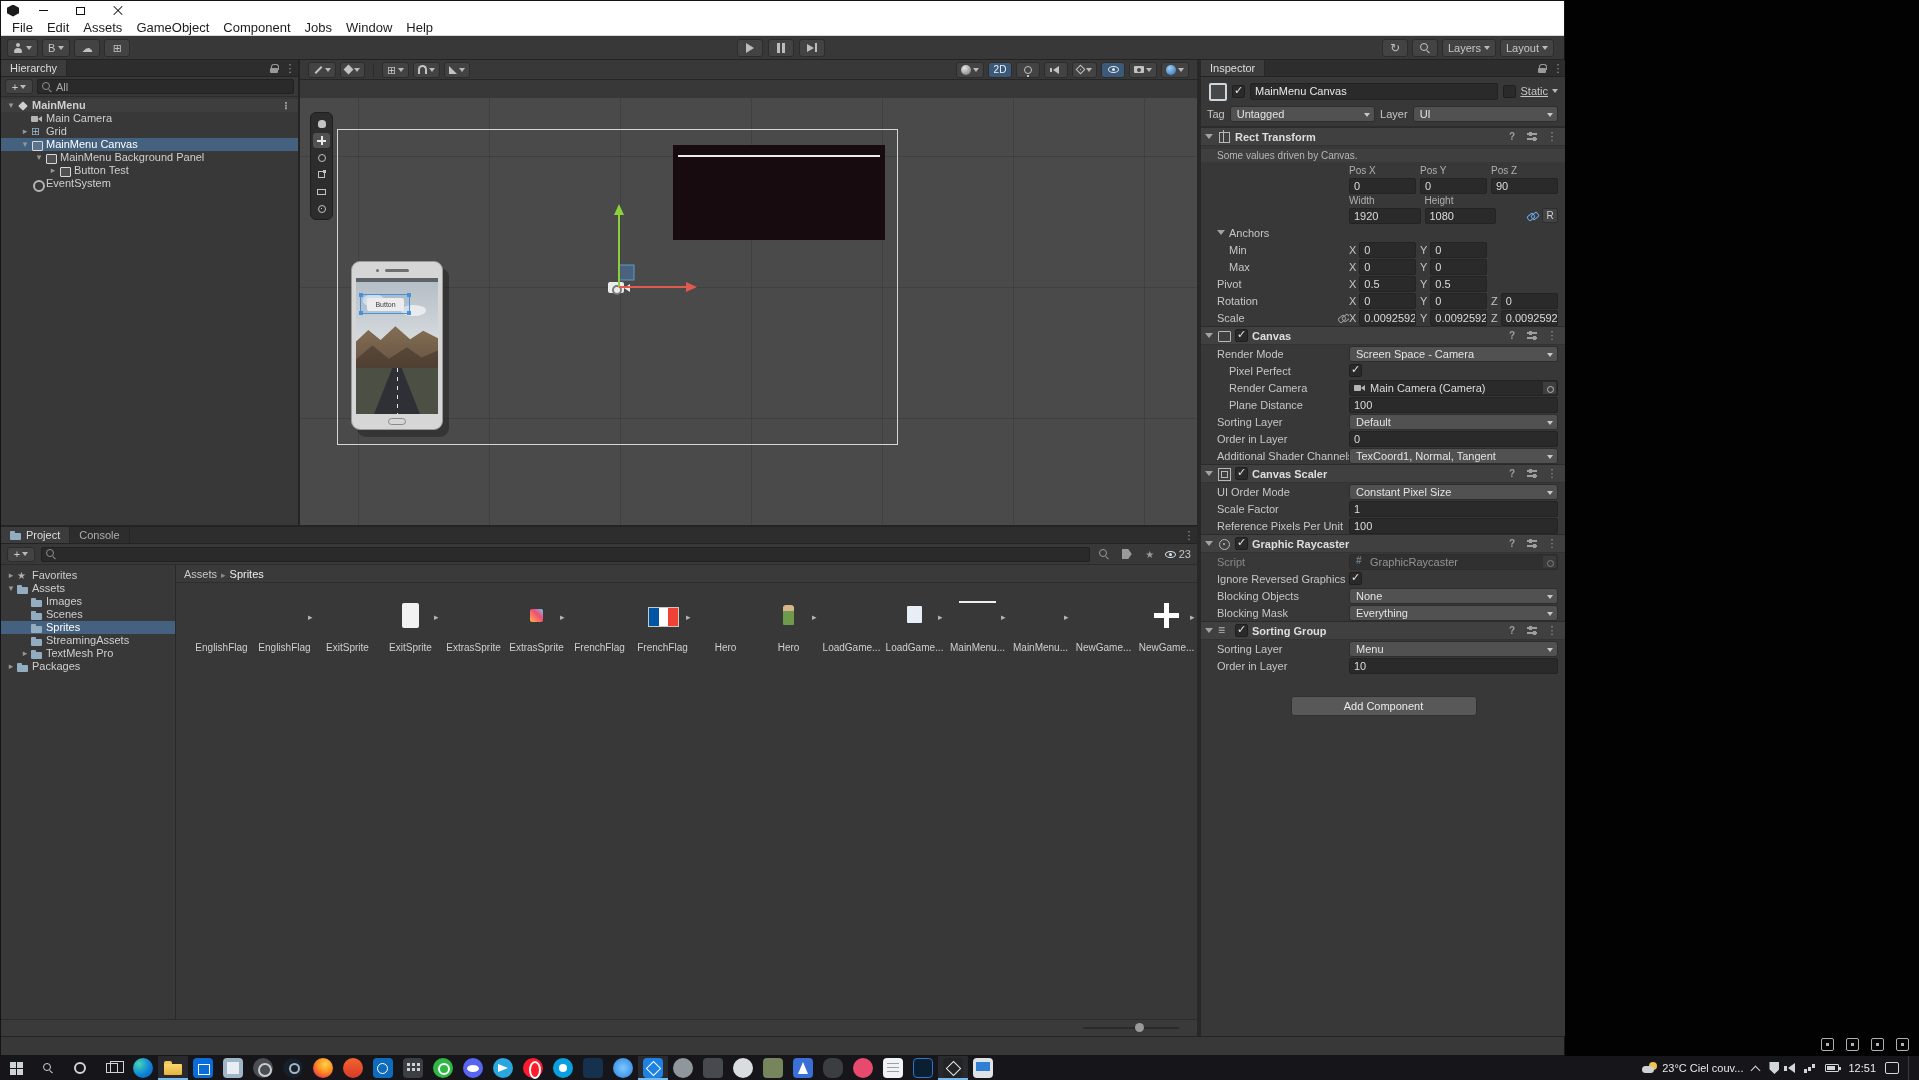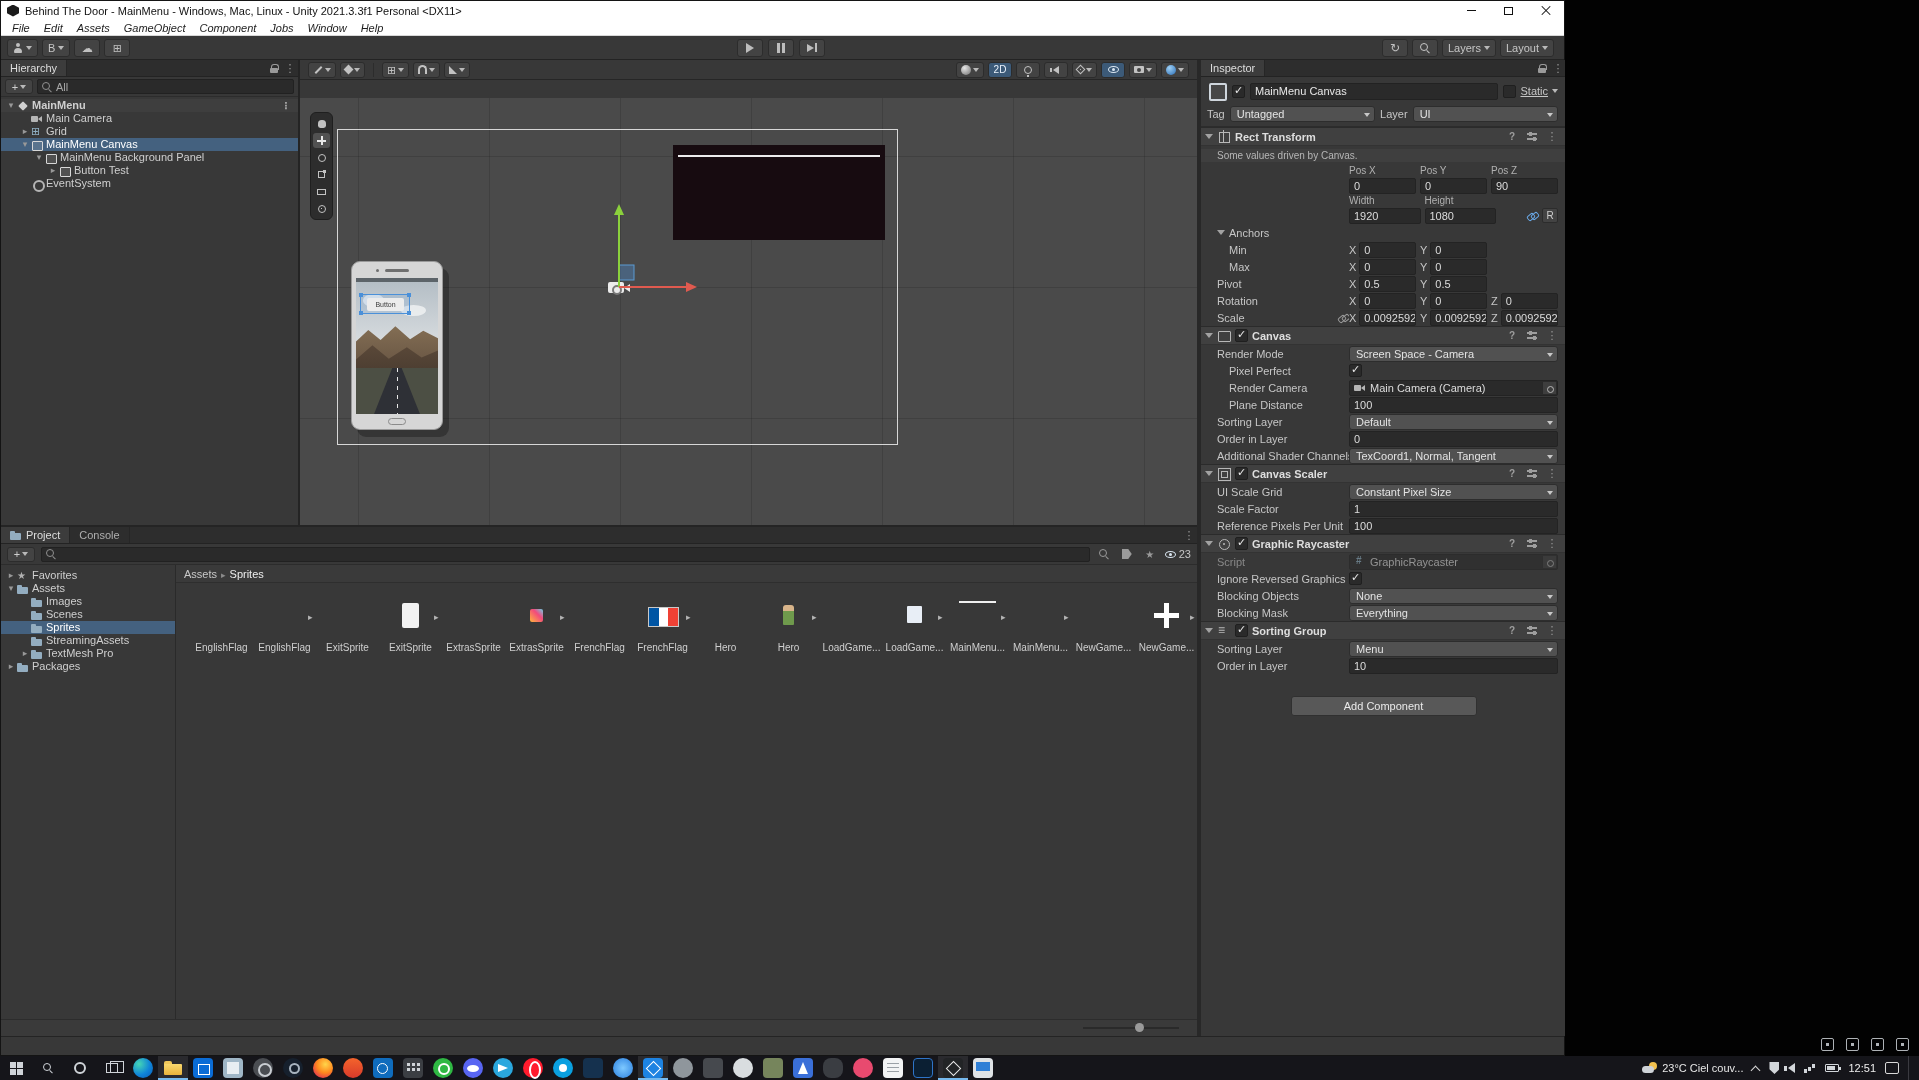--- a/index.html
+++ b/index.html
@@ -17,21 +17,21 @@
 .win-btns { display:flex; height:100%; flex:none; }
 .win-btn { width:37px; display:flex; align-items:center; justify-content:center; position:relative; }
 .ic-min { width:9px; height:1px; background:#111; }
 .ic-max { width:9px; height:8px; border:1px solid #111; }
 .ic-close { width:10px; height:10px; position:relative; }
 .ic-close::before,.ic-close::after { content:""; position:absolute; left:-1px; top:4px; width:12px; height:1px; background:#111; }
 .ic-close::before { transform:rotate(45deg); } .ic-close::after { transform:rotate(-45deg); }
 
 
 .menubar { height:16px; background:#ffffff; color:#1c1c1c; display:flex; align-items:center; padding-left:4px; border-bottom:1px solid #d8d8d8; }
-.menu-item { padding:0 7px; font-size:11px;font-style:italic; }
+.menu-item { padding:0 7px; font-size:13px; }
 
 
 .toolbar { height:24px; background:#383838; border-bottom:1px solid #232323; display:flex; align-items:center; padding:0 6px; position:relative; }
 .tbtn { height:18px; min-width:26px; background:#434343; border:1px solid #2c2c2c; border-radius:3px; display:flex; align-items:center; justify-content:center; gap:3px; color:#c6c6c6; margin-right:4px; padding:0 5px; }
 .tb-center { position:absolute; left:50%; transform:translateX(-50%); display:flex; gap:1px; }
 .tb-right { margin-left:auto; display:flex; align-items:center; }
 .caret { width:0; height:0; border-left:3px solid transparent; border-right:3px solid transparent; border-top:4px solid #b9b9b9; flex:none; }
 .person { width:10px; height:10px; position:relative; }
 .person::before { content:""; position:absolute; left:3px; top:0; width:4px; height:4px; border-radius:50%; background:#c0c0c0; }
 .person::after { content:""; position:absolute; left:1px; top:5px; width:8px; height:5px; border-radius:4px 4px 1px 1px; background:#c0c0c0; }
@@ -354,21 +354,20 @@
 </style>
 </head>
 <body>
 
 <div class="screen">
 
   <div class="uwin">
 
     <div class="titlebar">
       <span class="tb-logo"></span>
-      <span class="tb-title">Behind The Door - MainMenu - Windows, Mac, Linux - Unity 2021.3.3f1 Personal &lt;DX11&gt;</span>
       <div class="win-btns">
         <span class="win-btn">
             <span class="ic-min"></span>
           </span>
         <span class="win-btn">
             <span class="ic-max"></span>
           </span>
         <span class="win-btn">
             <span class="ic-close"></span>
           </span>
@@ -868,21 +867,21 @@
         <span class="chk checked"></span>
         <span class="ctitle">Canvas Scaler</span>
         <span class="ch-sp"></span>
         <span class="tb-mini help-ic"></span>
         <span class="tb-mini">
             <span class="preset-ic"></span>
           </span>
         <span class="tb-mini kebab"></span>
       </div>
       <div class="irow">
-        <span class="ilbl">UI Scale Grid</span>
+        <span class="ilbl">UI Order Mode</span>
         <span class="dd grow">
             <span>Constant Pixel Size</span>
           </span>
       </div>
       <div class="irow">
         <span class="ilbl">Scale Factor</span>
         <span class="nf">1</span>
       </div>
       <div class="irow">
         <span class="ilbl">Reference Pixels Per Unit</span>

